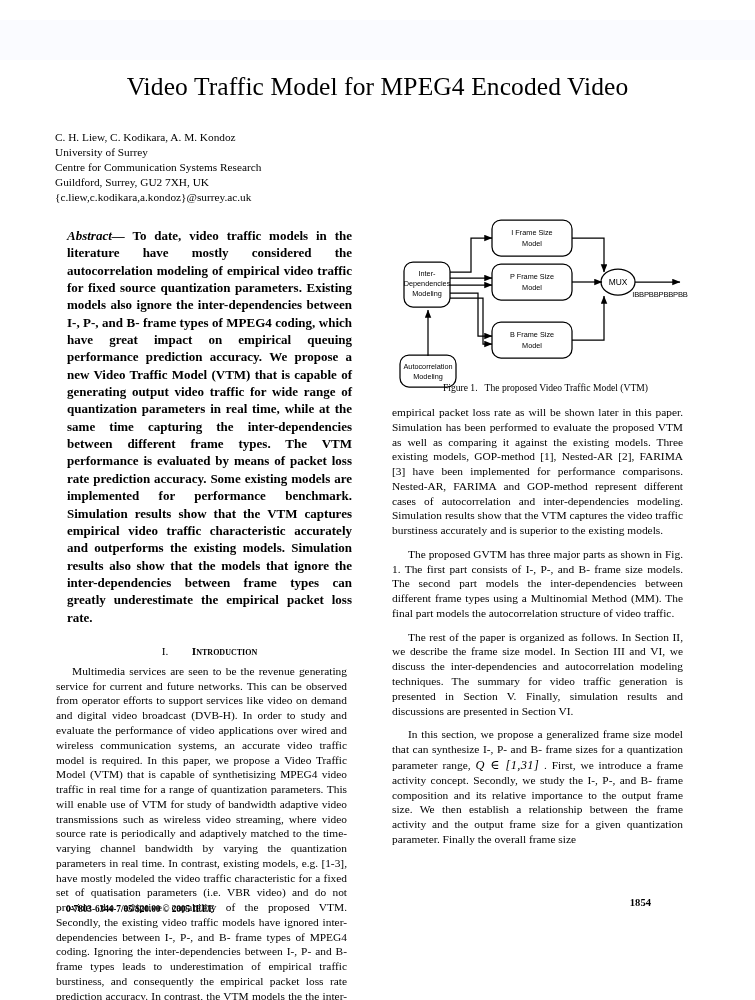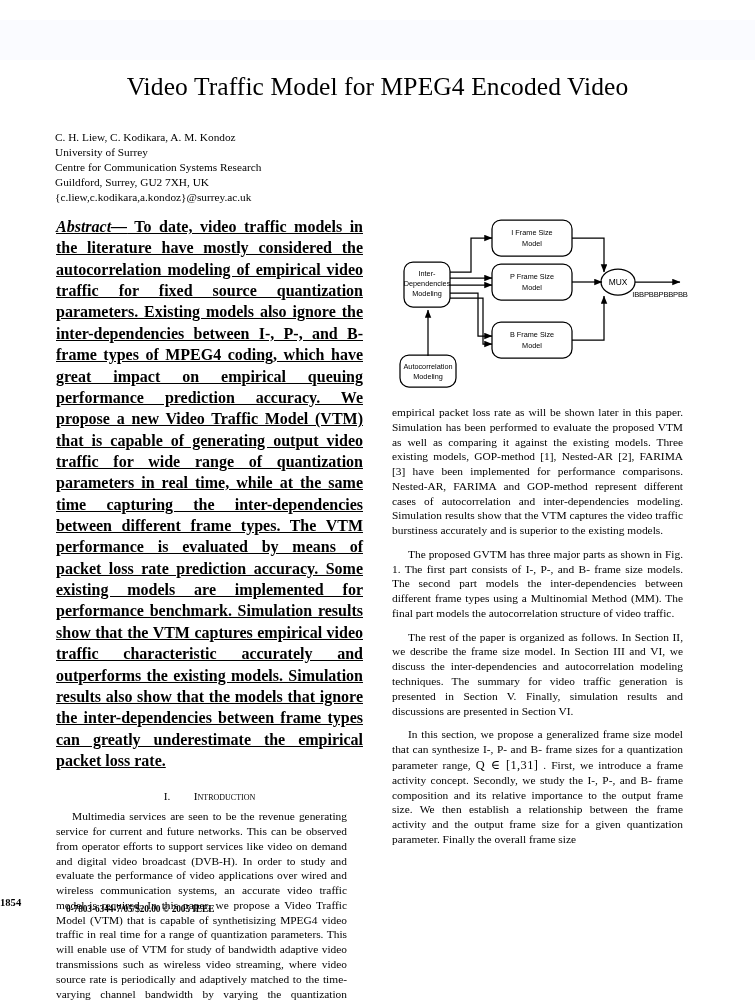--- a/index.html
+++ b/index.html
@@ -68,27 +68,26 @@
   p.body {
     margin: 0 16px 0 0;
     font-size: 11.4px;
     line-height: 1.295;
     text-align: justify;
     text-indent: 16px;
     hyphens: none;
   }
   p.body + p.body { margin-top: 9px; }
   .abstract {
-    margin: 0;
-    font-size: 16px;
+    margin: 11px;
+    font-size: 13px;
     font-weight: bold;
     line-height: 1.335;
     text-align: justify;
     text-indent: 0;
-    text-decoration: underline;
   }
   .abstract .lead {
     font-style: italic;
     font-weight: bold;
   }
   .keywords {
     margin: 17px 0 0 0;
     font-size: 10.6px;
     font-weight: bold;
     font-style: italic;
@@ -103,28 +102,30 @@
     text-indent: 0;
     white-space: nowrap;
   }
   .sec-head .num {
     display: inline-block;
     min-width: 30px;
     text-align: left;
   }
   .smallcaps {
     font-variant: small-caps;
+    font-weight: bold;
   }
   .sec-head-2 {
     text-align: center;
     font-size: 11.4px;
     margin: 20px 0 7px 0;
     text-indent: 0;
   }
   .mathq {
+    font-style: italic;
     font-size: 12.4px;
     font-family: "Liberation Serif", "DejaVu Serif", serif;
     letter-spacing: 0.4px;
     white-space: nowrap;
   }
 
   
   .figure {
     position: absolute;
     left: 392px;
@@ -150,22 +151,22 @@
     left: 66px;
     top: 904px;
     font-size: 9.4px;
     font-weight: bold;
     letter-spacing: -0.1px;
   }
   .footer-page {
     position: absolute;
     left: 0;
     top: 897px;
-    width: 732px;
-    text-align: left;
+    width: 651px;
+    text-align: right;
     font-size: 10.6px;
     font-weight: bold;
   }
   .fig-text {
     font-family: "Liberation Sans", "DejaVu Sans", sans-serif;
     font-size: 7.3px;
     fill: #000;
   }
   .fig-text-mux {
     font-family: "Liberation Sans", "DejaVu Sans", sans-serif;
@@ -258,20 +259,21 @@
 
         <text class="fig-text" x="140" y="127">B Frame Size</text>
         <text class="fig-text" x="140" y="138">Model</text>
 
         <text class="fig-text-mux" x="226" y="75">MUX</text>
         <text class="fig-text-out" x="268" y="87">IBBPBBPBBPBB</text>
       </g>
     </svg>
   </div>
 
+  <div class="fig-caption"><span class="lbl">Figure 1.</span><span>The proposed Video Traffic Model (VTM)</span></div>
 
   <div class="col-right">
 
     <p class="body" style="text-indent:0">empirical packet loss rate as will be shown later in this paper. Simulation has been performed to evaluate the proposed VTM as well as comparing it against the existing models. Three existing models, GOP-method [1], Nested-AR [2], FARIMA [3] have been implemented for performance comparisons. Nested-AR, FARIMA and GOP-method represent different cases of autocorrelation and inter-dependencies modeling. Simulation results show that the VTM captures the video traffic burstiness accurately and is superior to the existing models.</p>
 
     <p class="body">The proposed GVTM has three major parts as shown in Fig. 1. The first part consists of I-, P-, and B- frame size models. The second part models the inter-dependencies between different frame types using a Multinomial Method (MM). The final part models the autocorrelation structure of video traffic.</p>
 
     <p class="body">The rest of the paper is organized as follows. In Section II, we describe the frame size model. In Section III and VI, we discuss the inter-dependencies and autocorrelation modeling techniques. The summary for video traffic generation is presented in Section V. Finally, simulation results and discussions are presented in Section VI.</p>
 
 

